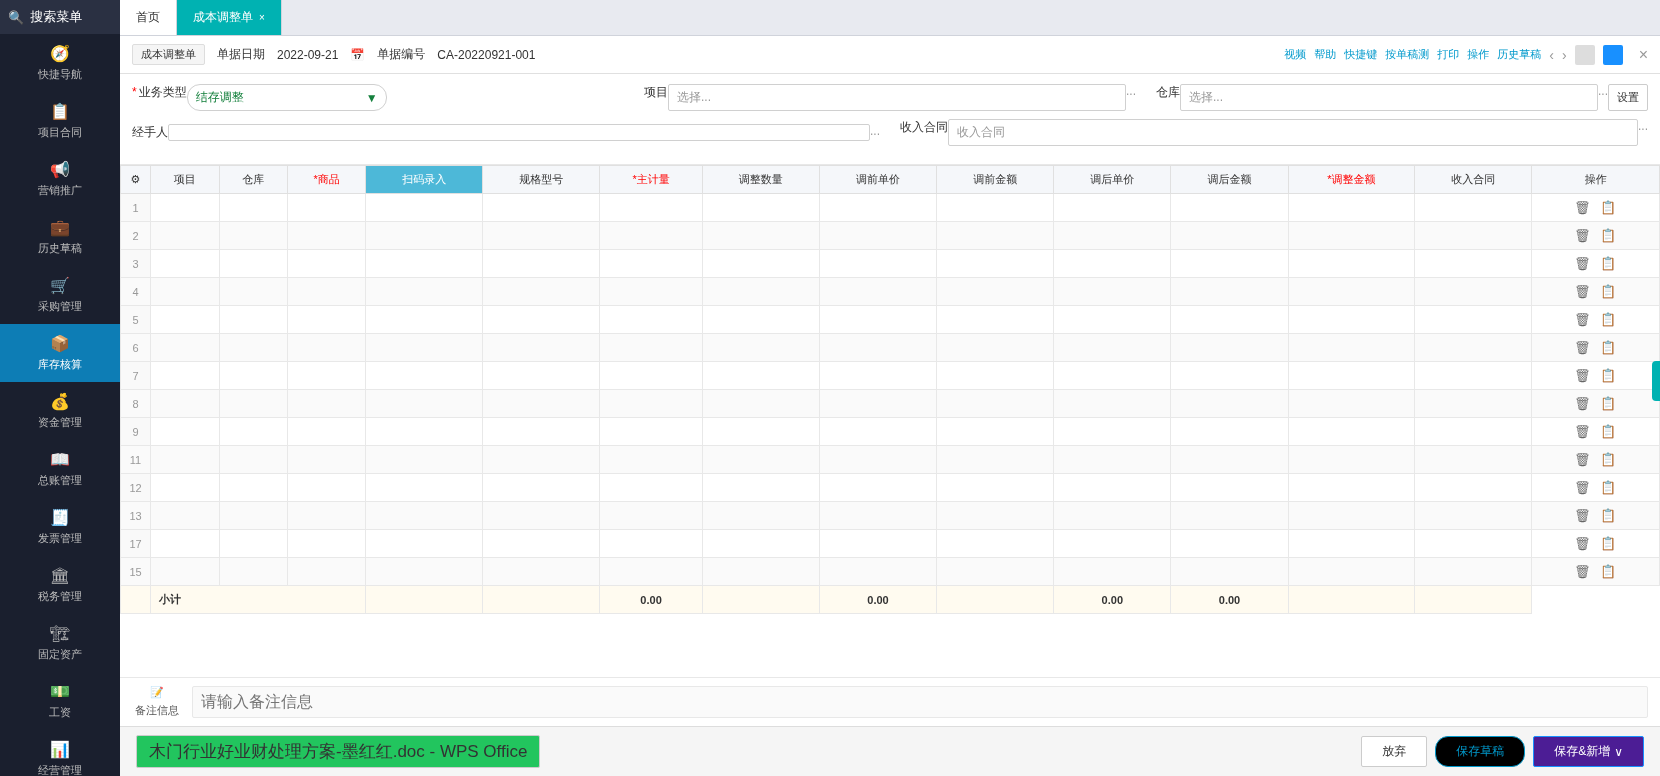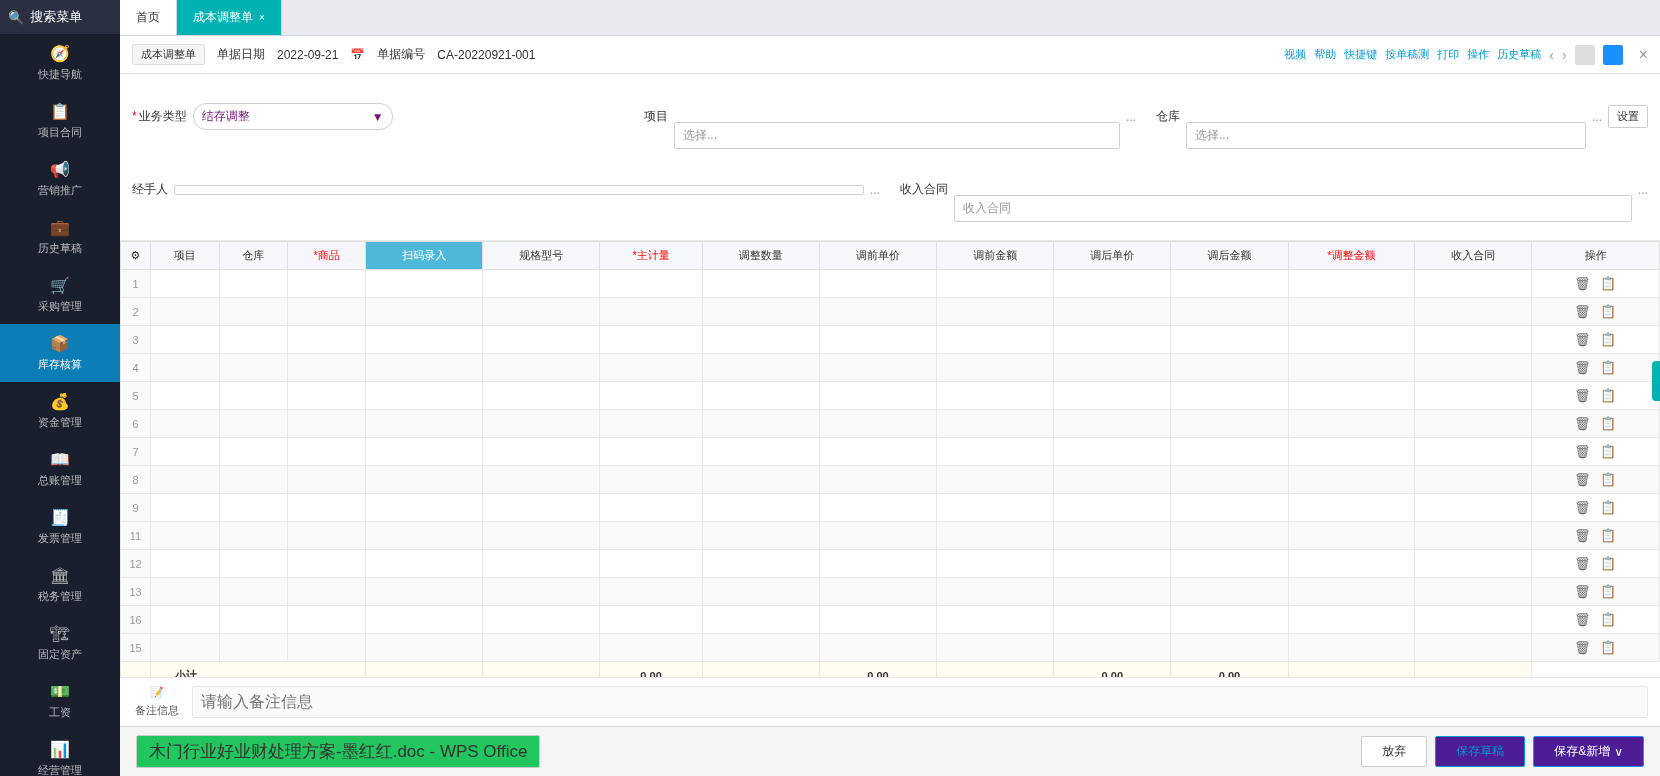--- a/index.html
+++ b/index.html
@@ -30,27 +30,27 @@
     .doc-title-area { display: flex; align-items: center; gap: 12px; font-size: 12px; }
     .doc-title-badge { background: #f5f5f5; border: 1px solid #ddd; padding: 2px 8px; border-radius: 2px; font-size: 11px; color: #333; }
     .doc-meta { color: #333; font-size: 12px; }
     .doc-actions { display: flex; align-items: center; gap: 8px; font-size: 11px; color: #0099cc; cursor: pointer; }
     .doc-actions span { cursor: pointer; white-space: nowrap; }
     .close-btn { font-size: 16px; color: #999; cursor: pointer; margin-left: 8px; }
 
     
     .form-area { padding: 10px 12px; border-bottom: 1px solid #e8e8e8; flex-shrink: 0; }
     .form-row { display: flex; align-items: center; gap: 20px; margin-bottom: 8px; font-size: 12px; }
-    .form-field { display: flex; align-items: center; gap: 6px; flex: 1; }
+    .form-field { display: flex; flex: 1; }
     .form-label { color: #333; white-space: nowrap; }
     .form-label.required::before { content: '*'; color: red; margin-right: 2px; }
-    .form-select { border: 1px solid #d0d0d0; padding: 4px 8px; border-radius: 13px; color: #701a75; background: #fff; display: flex; align-items: center; justify-content: space-between; min-width: 200px; cursor: pointer; }
+    .form-select { border: 1px solid #d0d0d0; padding: 4px 8px; border-radius: 13px; color: #15803d; background: #fff; display: flex; align-items: center; justify-content: space-between; min-width: 200px; cursor: pointer; }
     .form-input { border: 1px solid #d0d0d0; padding: 4px 8px; border-radius: 2px; color: #999; background: #fff; min-width: 120px; flex: 1; }
     .form-dots { color: #999; cursor: pointer; }
-    .form-input-wide { min-width: 300px; margin-top: 38px; }
+    .form-input-wide { min-width: 300px; }
 
     
     .table-area { flex: 1; overflow: auto; }
     .data-table { width: 100%; border-collapse: collapse; font-size: 11px; }
     .data-table th { background: #f5f7fa; border: 1px solid #e0e0e0; padding: 6px 4px; text-align: center; white-space: nowrap; color: #333; font-weight: normal; position: sticky; top: 0; z-index: 2; }
     .data-table td { border: 1px solid #e8e8e8; padding: 4px; text-align: center; height: 28px; color: #333; }
     .data-table tr:nth-child(even) td { background: #fafafa; }
     .data-table .row-num { color: #999; background: #f9f9f9; width: 30px; }
     .data-table .subtotal td { background: #fffbf0; font-weight: bold; }
     .data-table .ops-cell { display: flex; gap: 4px; justify-content: center; align-items: center; }
@@ -60,21 +60,21 @@
     .notes-area { padding: 8px 12px; border-top: 1px solid #e8e8e8; display: flex; align-items: flex-start; gap: 10px; flex-shrink: 0; }
     .notes-label { display: flex; flex-direction: column; align-items: center; color: #555; font-size: 11px; gap: 4px; min-width: 50px; }
     .notes-input { flex: 1; border: 1px solid #e8e8e8; border-radius: 2px; padding: 6px 8px; color: #999; font-size: 16px; background: #fafafa; }
 
     
     .footer { background: #f5f5f5; border-top: 1px solid #ddd; padding: 8px 16px; display: flex; align-items: center; justify-content: space-between; flex-shrink: 0; }
     .footer-left { font-size: 17px; color: #333; background: #22c55e; padding: 4px 12px; border-radius: 2px; border: 1px solid #ccc; }
     .footer-btns { display: flex; gap: 8px; align-items: center; }
     .btn { padding: 6px 20px; border-radius: 2px; cursor: pointer; font-size: 12px; border: 1px solid #ccc; }
     .btn-default { background: #fff; color: #333; }
-    .btn-secondary { background: #4c1d95; color: #0099cc; border-color: #0099cc; }
+    .btn-secondary { background: #000000; color: #0099cc; border-color: #0099cc; border-radius: 13px; }
     .btn-primary { background: #4c1d95; color: #fff; border-color: #1890ff; display: flex; align-items: center; gap: 4px; }
 
     
     .right-edge { position: absolute; right: 0; top: 50%; transform: translateY(-50%); width: 8px; background: #00b2b2; border-radius: 4px 0 0 4px; height: 40px; display: flex; align-items: center; justify-content: center; }
   </style>
 </head>
 <body>
 
 <div class="sidebar">
   <div class="sidebar-search">
@@ -496,21 +496,21 @@
               <td></td>
               <td></td>
               <td>
                 <div class="ops-cell">
                   <span class="icon-btn">🗑</span>
                   <span class="icon-btn">📋</span>
                 </div>
               </td>
             </tr>
             <tr>
-              <td class="row-num">16</td>
+              <td class="row-num">17</td>
               <td></td>
               <td></td>
               <td></td>
               <td></td>
               <td></td>
               <td></td>
               <td></td>
               <td></td>
               <td></td>
               <td></td>
@@ -541,21 +541,21 @@
               <td></td>
               <td>
                 <div class="ops-cell">
                   <span class="icon-btn">🗑</span>
                   <span class="icon-btn">📋</span>
                 </div>
               </td>
             </tr>
             <tr class="subtotal">
     <td></td>
-    <td colspan="3" style="text-align:left;padding-left:24px;">小计</td>
+    <td colspan="3" style="text-align:left;padding-left:8px;">小计</td>
     <td></td>
     <td></td>
     <td>0.00</td>
     <td></td>
     <td>0.00</td>
     <td></td>
     <td>0.00</td>
     <td>0.00</td>
     <td></td>
     <td></td>

